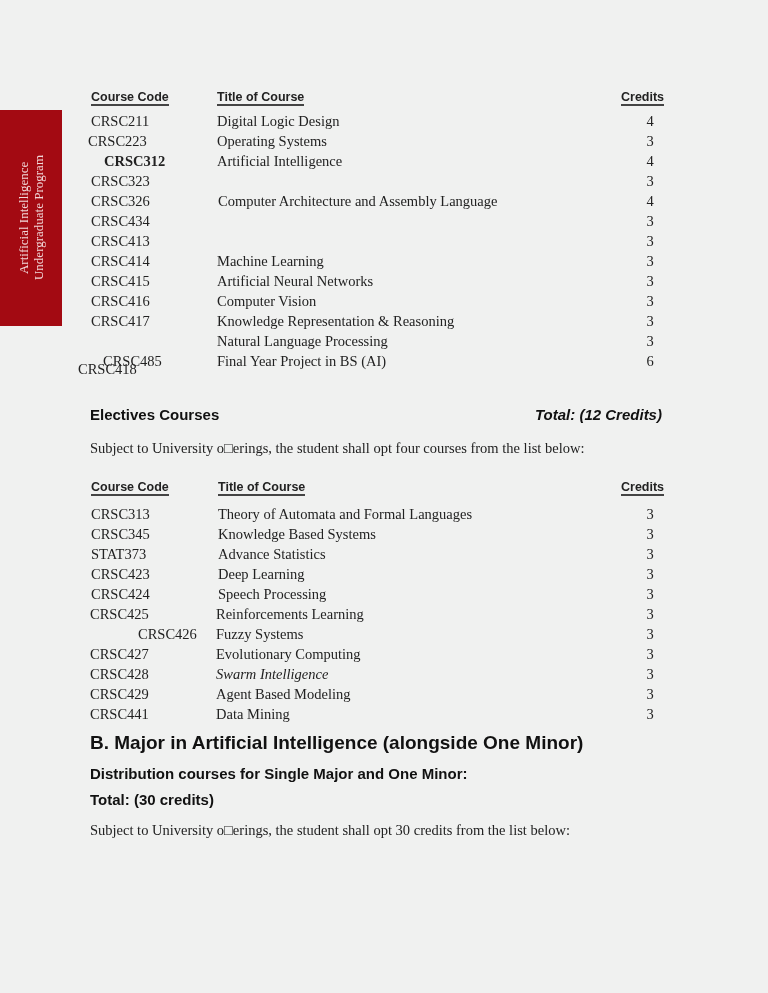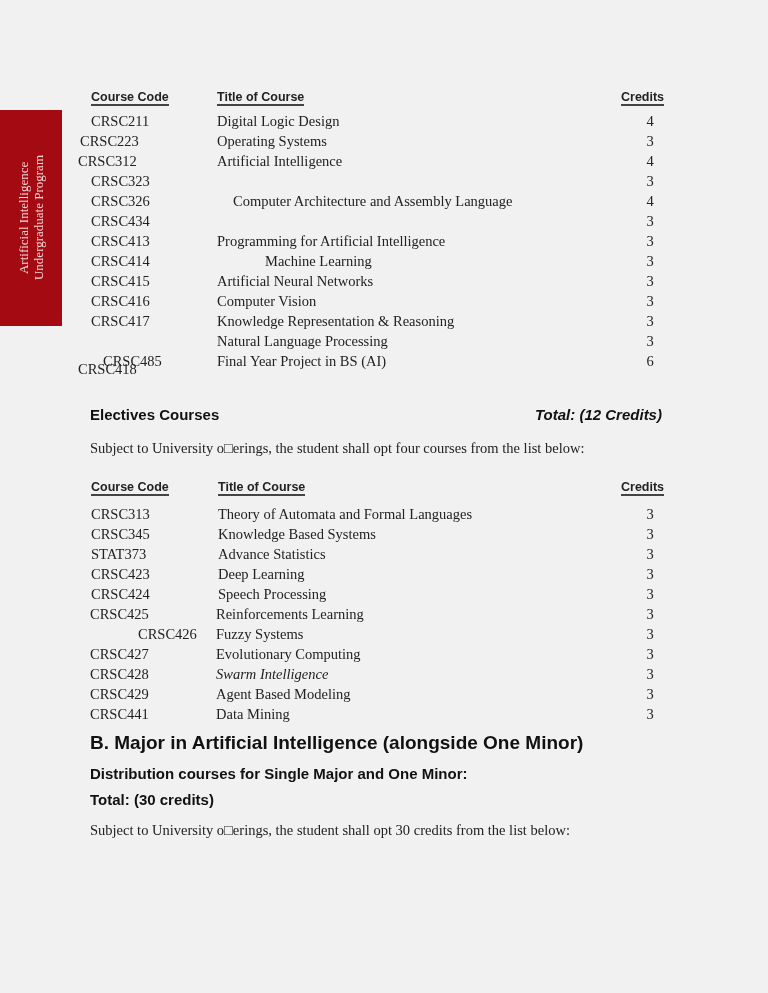--- a/index.html
+++ b/index.html
@@ -52,50 +52,49 @@
 <div class="hdr" style="left:217px; top:90px;">Title of Course</div>
 <div class="hdr" style="left:621px; top:90px;">Credits</div>
 
 <div>
   <div class="row" style="top:111px;">
       <span class="code" style="left:91px;">CRSC211</span>
       <span class="title" style="left:217px;">Digital Logic Design</span>
       <span class="cred" style="left:640px;">4</span>
     </div>
   <div class="row" style="top:131px;">
-      <span class="code" style="left:80px;">CRSC223</span>
+      <span class="code" style="left:88px;">CRSC223</span>
       <span class="title" style="left:217px;">Operating Systems</span>
       <span class="cred" style="left:640px;">3</span>
     </div>
   <div class="row" style="top:151px;">
-      <span class="code" style="left:78px;">CRSC312</span>
+      <span class="code" style="left:104px;font-weight:bold;">CRSC312</span>
       <span class="title" style="left:217px;">Artificial Intelligence</span>
       <span class="cred" style="left:640px;">4</span>
     </div>
   <div class="row" style="top:171px;">
       <span class="code" style="left:91px;">CRSC323</span>
       <span class="cred" style="left:640px;">3</span>
     </div>
   <div class="row" style="top:191px;">
       <span class="code" style="left:91px;">CRSC326</span>
-      <span class="title" style="left:233px;">Computer Architecture and Assembly Language</span>
+      <span class="title" style="left:218px;">Computer Architecture and Assembly Language</span>
       <span class="cred" style="left:640px;">4</span>
     </div>
   <div class="row" style="top:211px;">
       <span class="code" style="left:91px;">CRSC434</span>
       <span class="cred" style="left:640px;">3</span>
     </div>
   <div class="row" style="top:231px;">
       <span class="code" style="left:91px;">CRSC413</span>
-      <span class="title" style="left:217px;">Programming for Artificial Intelligence</span>
       <span class="cred" style="left:640px;">3</span>
     </div>
   <div class="row" style="top:251px;">
       <span class="code" style="left:91px;">CRSC414</span>
-      <span class="title" style="left:217px;margin-left:48px;">Machine Learning</span>
+      <span class="title" style="left:217px;">Machine Learning</span>
       <span class="cred" style="left:640px;">3</span>
     </div>
   <div class="row" style="top:271px;">
       <span class="code" style="left:91px;">CRSC415</span>
       <span class="title" style="left:217px;">Artificial Neural Networks</span>
       <span class="cred" style="left:640px;">3</span>
     </div>
   <div class="row" style="top:291px;">
       <span class="code" style="left:91px;">CRSC416</span>
       <span class="title" style="left:217px;">Computer Vision</span>

